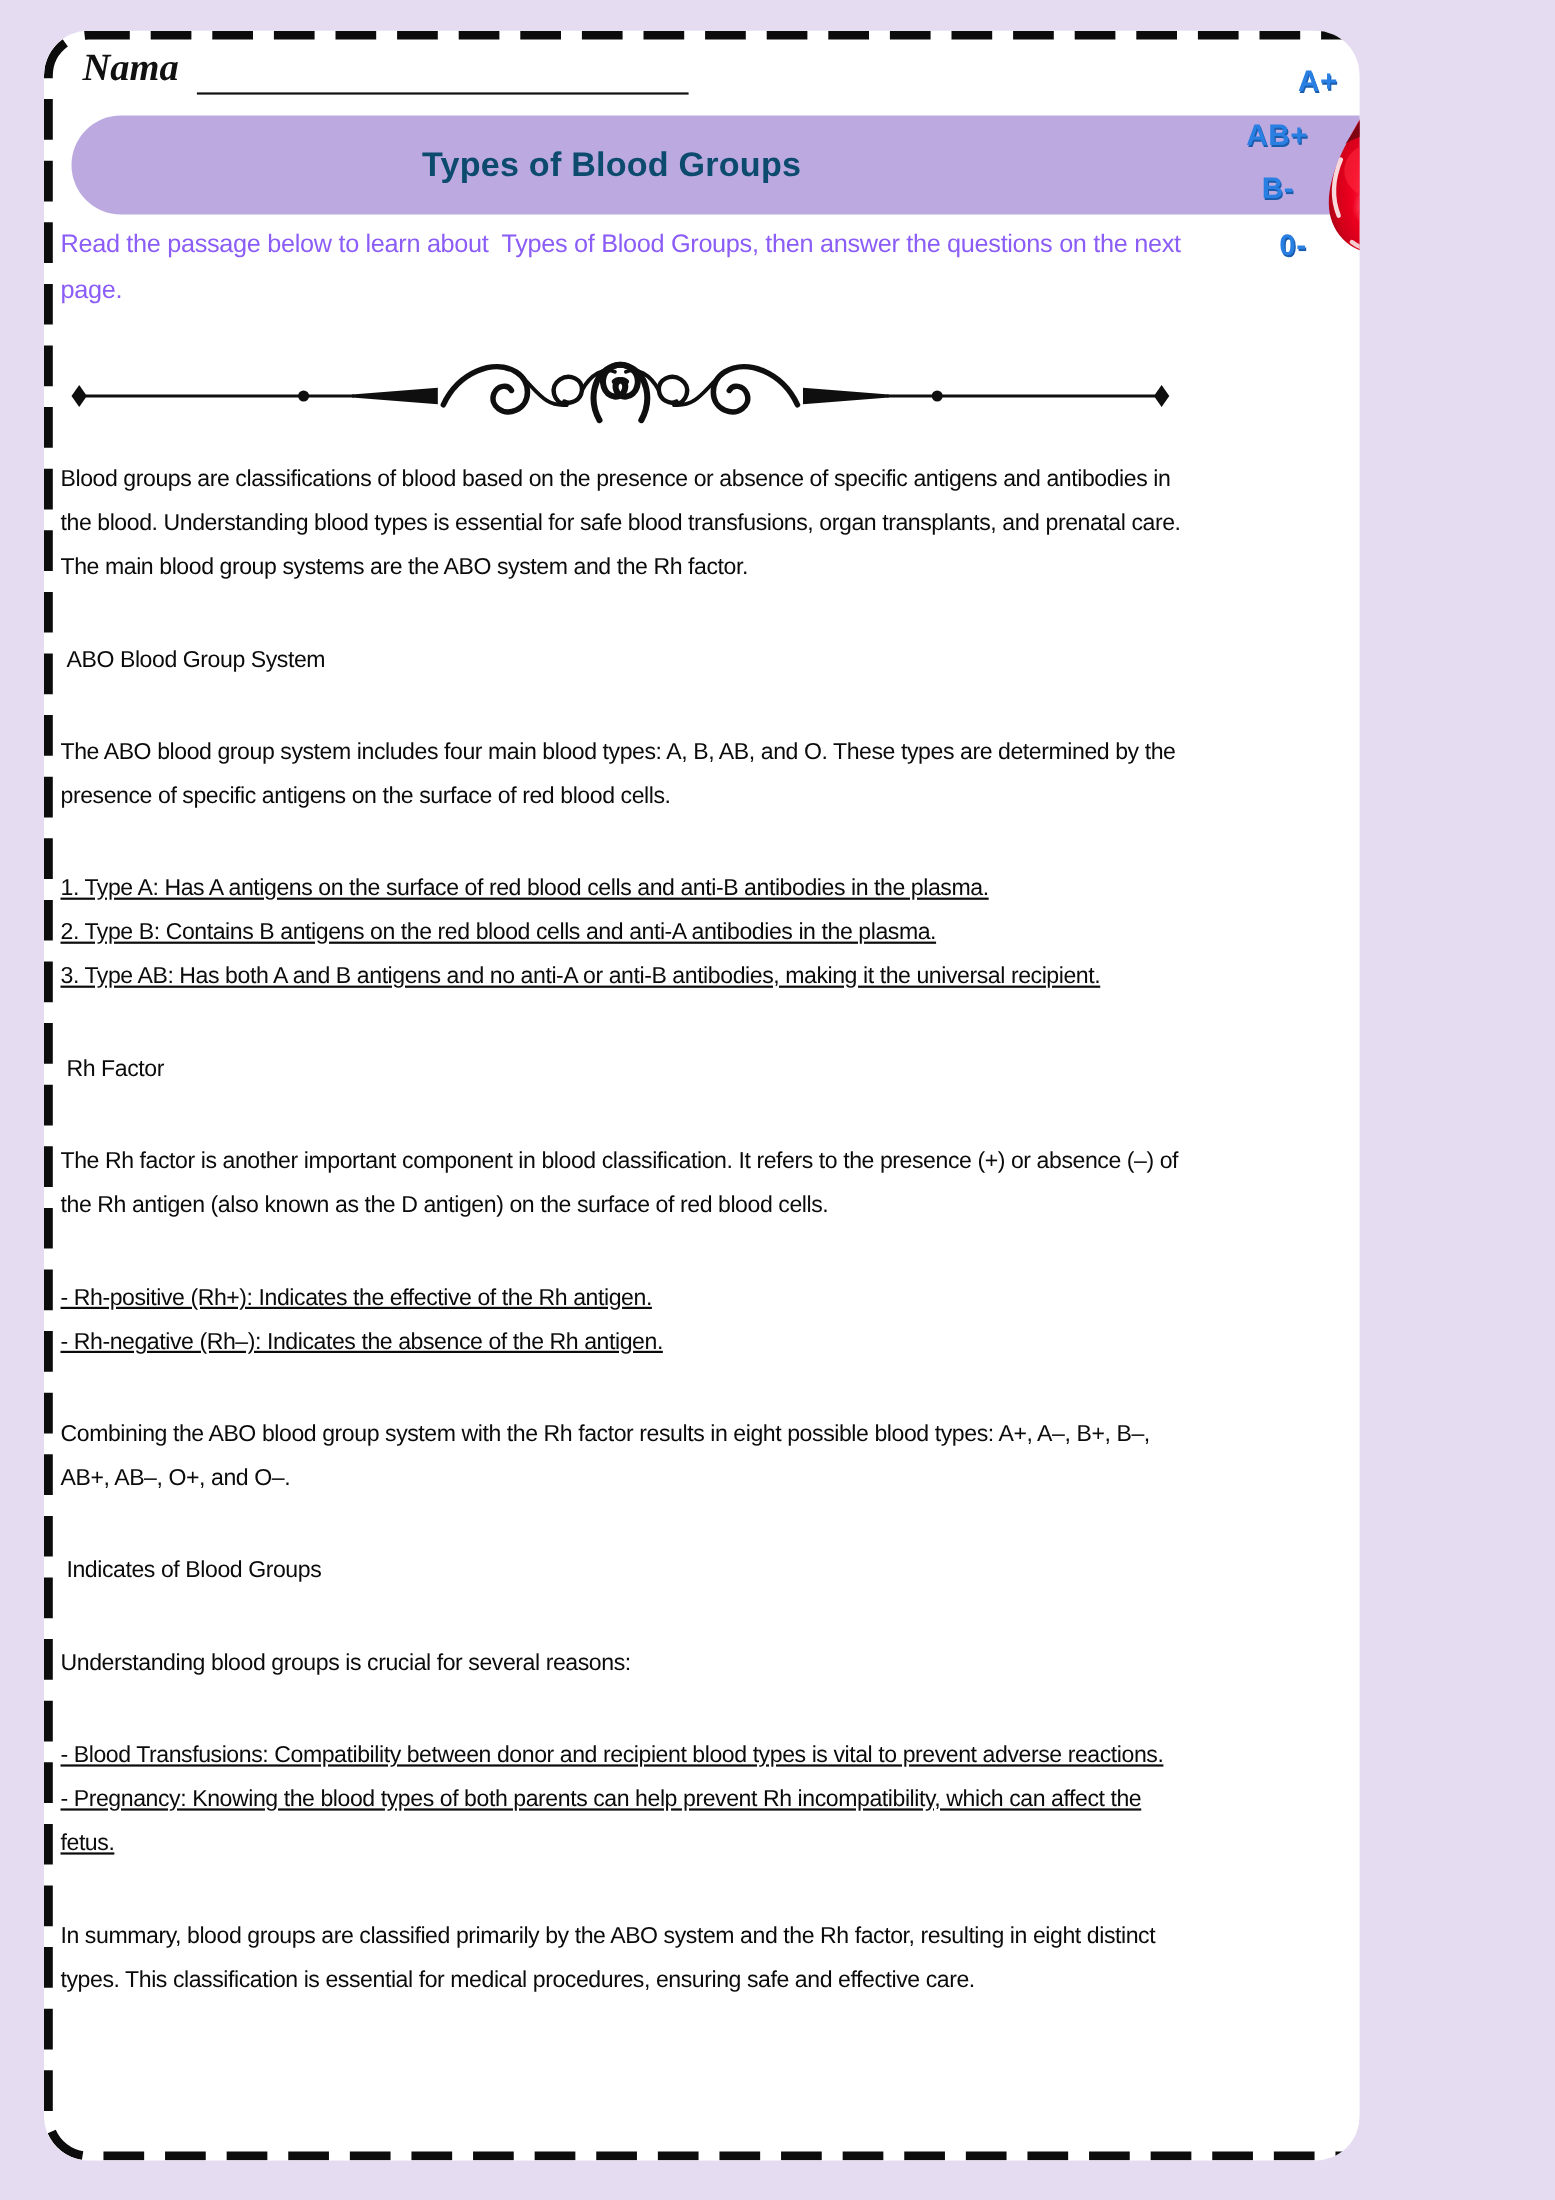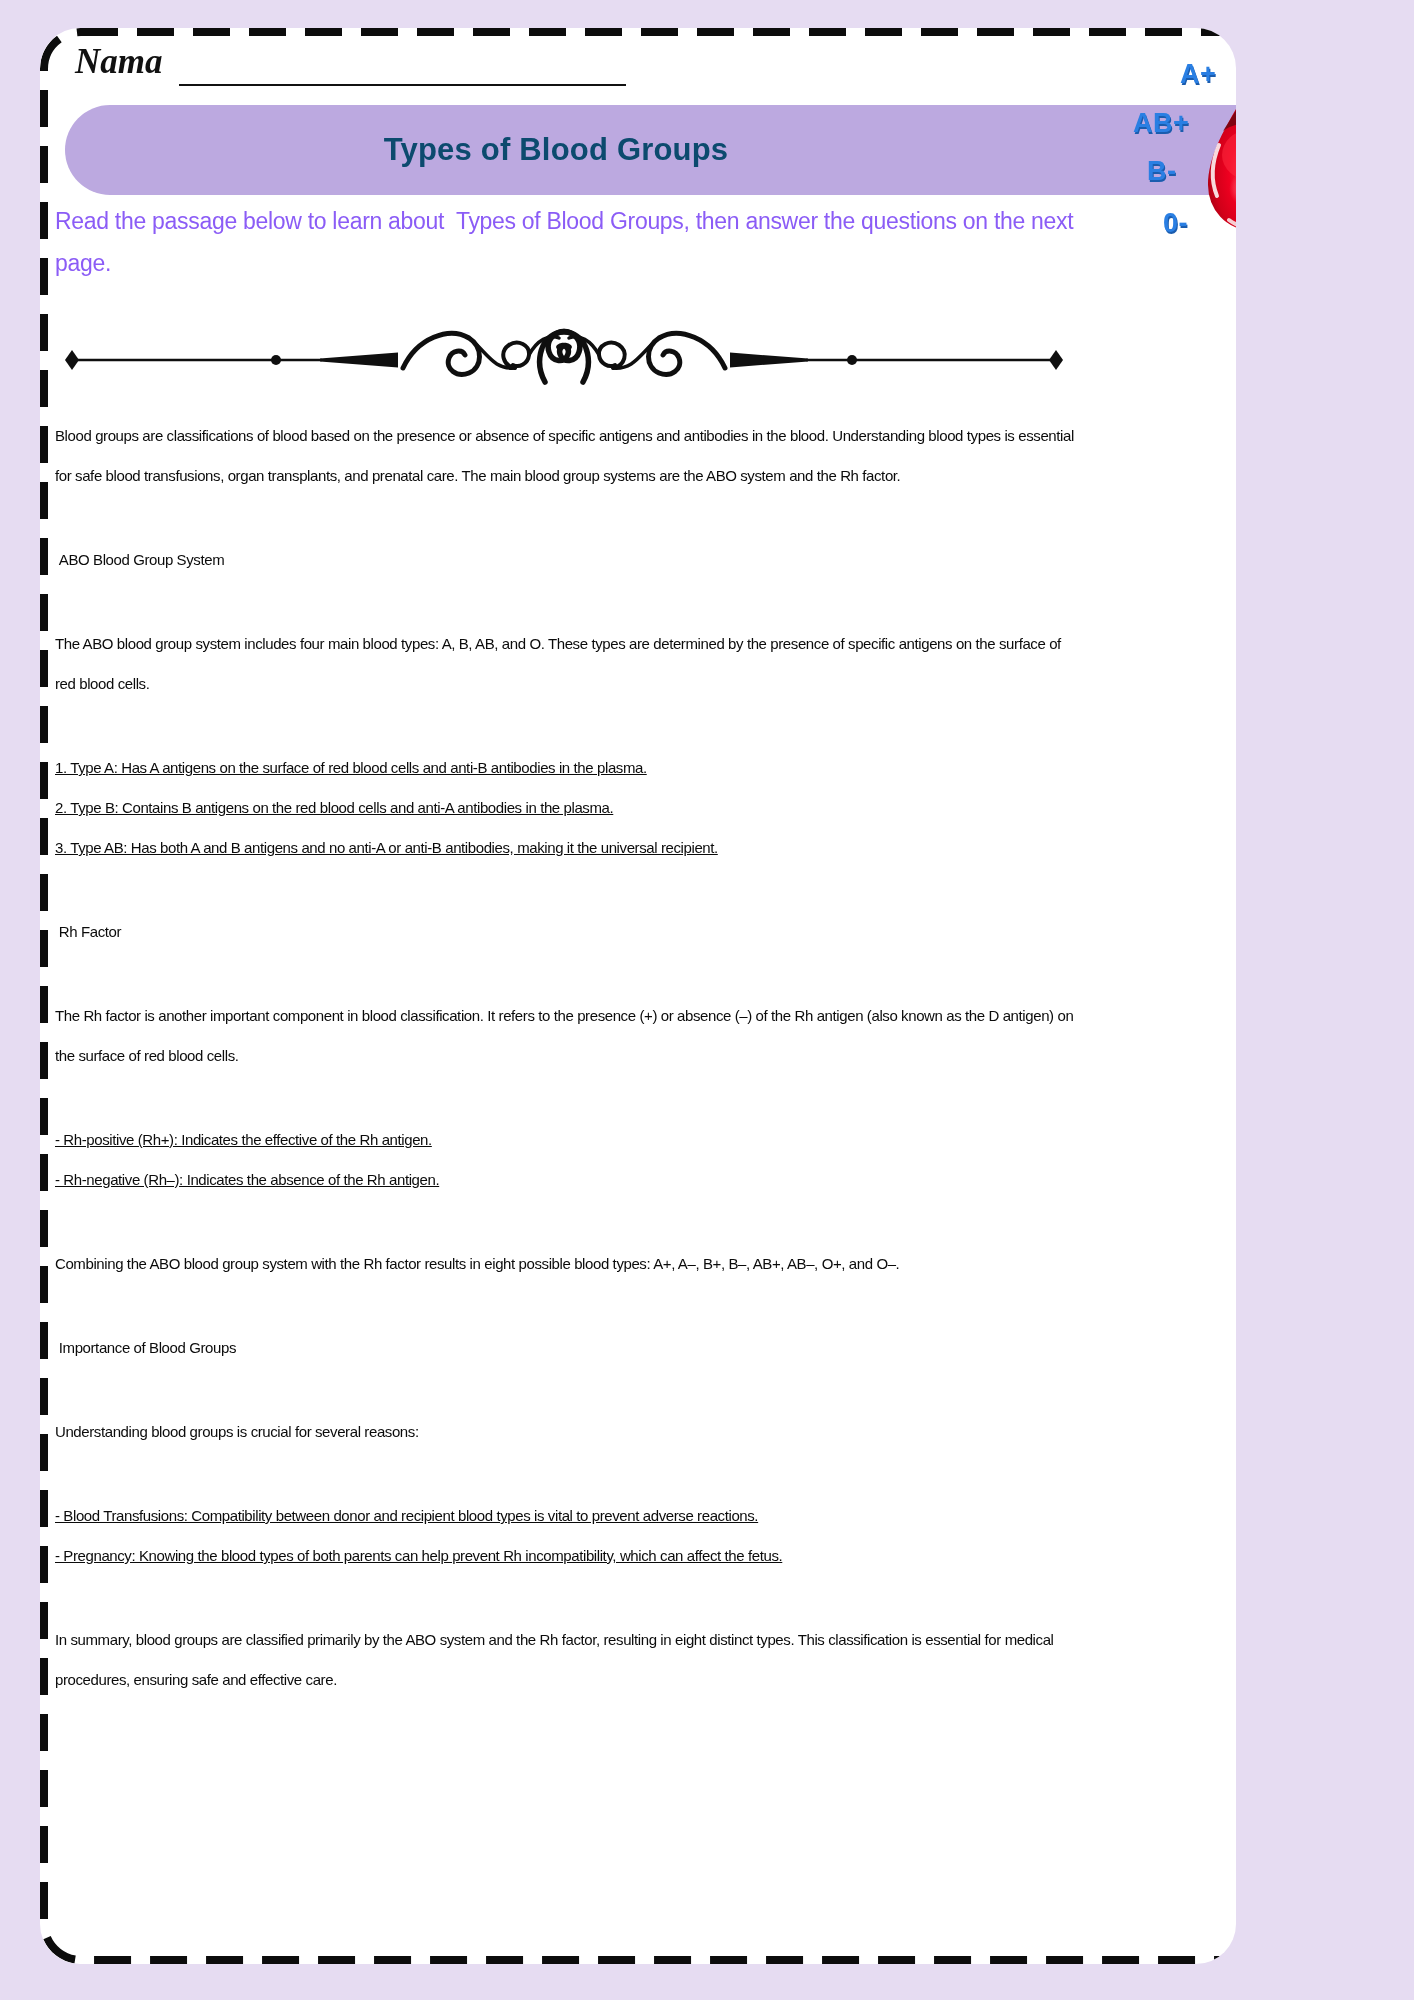--- a/index.html
+++ b/index.html
@@ -53,21 +53,21 @@
     font-size:23px;line-height:42px;letter-spacing:-.3px;color:#8b5cf6;z-index:2;
   }
   .prewrap{white-space:pre-wrap;}
 
   
   .divider{position:absolute;left:24px;top:300px;z-index:2;}
 
   
   .content{
     position:absolute;left:15px;top:388px;width:1025px;z-index:2;
-    font-size:15px;line-height:40px;letter-spacing:-.4px;color:#0b0b0b;
+    font-size:21px;line-height:40px;letter-spacing:-.4px;color:#0b0b0b;
   }
   .content p{margin:0 0 44px 0;}
   .content p:last-child{margin-bottom:0;}
   .content .tight{margin-bottom:0;text-decoration:underline;}
 </style>
 </head>
 <body>
 
 <div class="page">
 
@@ -158,21 +158,21 @@
       <div class="tight">2. Type B: Contains B antigens on the red blood cells and anti-A antibodies in the plasma.</div>
       <div class="tight">3. Type AB: Has both A and B antigens and no anti-A or anti-B antibodies, making it the universal recipient.</div>
     </div>
     <p class="prewrap"> Rh Factor</p>
     <p>The Rh factor is another important component in blood classification. It refers to the presence (+) or absence (–) of the Rh antigen (also known as the D antigen) on the surface of red blood cells.</p>
     <div style="margin:0 0 44px 0;">
       <div class="tight">- Rh-positive (Rh+): Indicates the effective of the Rh antigen.</div>
       <div class="tight">- Rh-negative (Rh–): Indicates the absence of the Rh antigen.</div>
     </div>
     <p>Combining the ABO blood group system with the Rh factor results in eight possible blood types: A+, A–, B+, B–, AB+, AB–, O+, and O–.</p>
-    <p class="prewrap"> Importance of Blood Groups</p>
+    <p class="prewrap"> Indicates of Blood Groups</p>
     <p>Understanding blood groups is crucial for several reasons:</p>
     <div style="margin:0 0 44px 0;">
       <div class="tight">- Blood Transfusions: Compatibility between donor and recipient blood types is vital to prevent adverse reactions.</div>
       <div class="tight">- Pregnancy: Knowing the blood types of both parents can help prevent Rh incompatibility, which can affect the fetus.</div>
     </div>
     <p>In summary, blood groups are classified primarily by the ABO system and the Rh factor, resulting in eight distinct types. This classification is essential for medical procedures, ensuring safe and effective care.</p>
   </div>
 
 </div>
 

